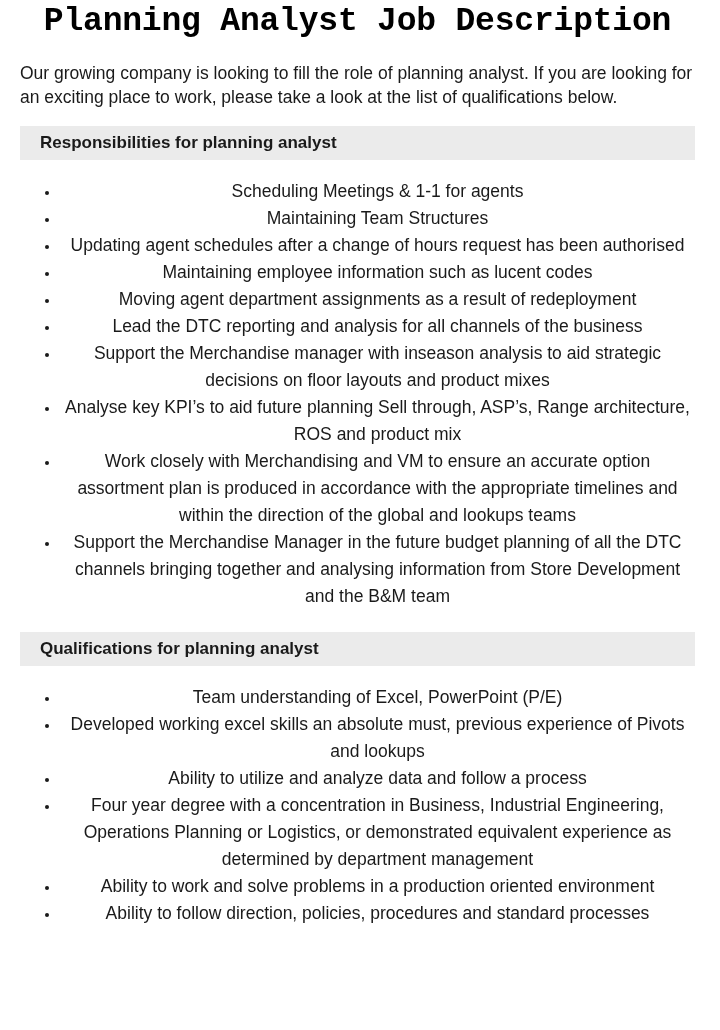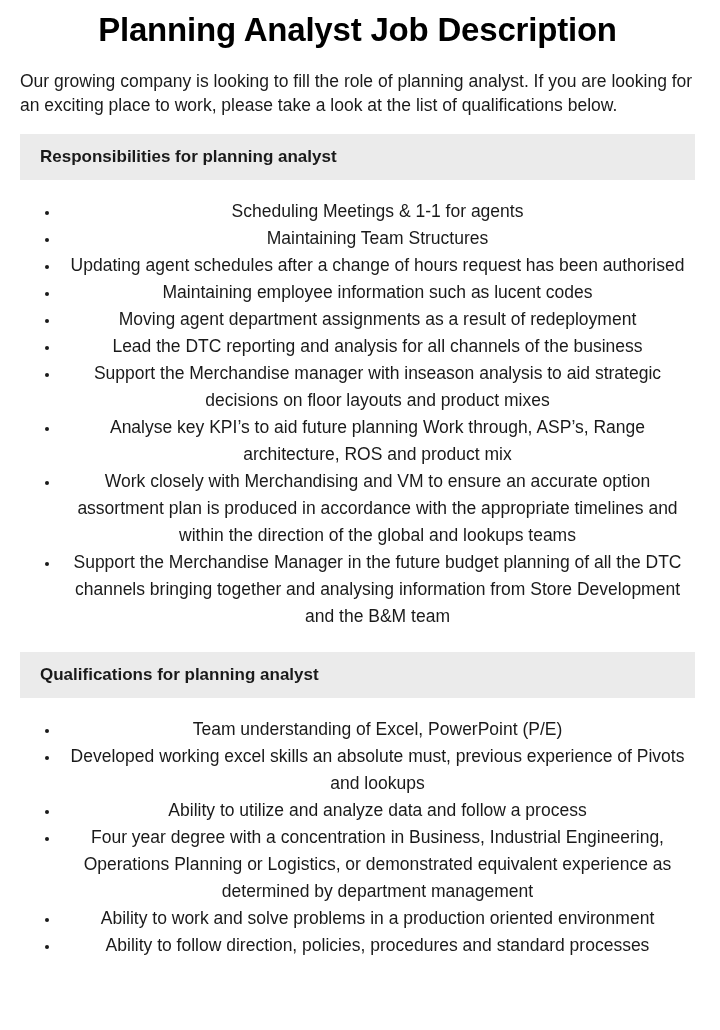--- a/index.html
+++ b/index.html
@@ -3,35 +3,36 @@
 <meta charset="utf-8">
 <style>
   html, body { margin: 0; padding: 0; background: #ffffff; }
   body {
     width: 720px; height: 1030px; overflow: hidden;
     font-family: "Liberation Sans", "DejaVu Sans", sans-serif;
     color: #1a1a1a;
   }
   .page { padding: 0 25px 0 20px; }
   h1 {
-    margin: 0; padding-top: 10px;
+    margin: 0; padding-top: 2px;
     text-align: center;
     font-size: 33px; font-weight: bold; line-height: 40px;
     color: #000;
     letter-spacing: -0.2px;
+    font-family: Liberation Mono, monospace;
   }
   .intro {
     margin: 19px 0 0 0;
     font-size: 17.5px; line-height: 24px;
     color: #1a1a1a;
   }
   .section-header {
     margin-top: 17px;
     background: #ebebeb;
-    height: 46px;
+    height: 34px;
     padding: 0 20px;
     display: flex; align-items: center;
     font-size: 17px; font-weight: bold; color: #1a1a1a;
   }
   ul {
     margin: 18px 0 0 0;
     padding-left: 40px;
     font-size: 17.5px; line-height: 27px;
   }
   li { margin: 0; padding-left: 0; text-align: center; }
@@ -46,21 +47,21 @@
 
   <div class="section-header">Responsibilities for planning analyst</div>
   <ul>
     <li>Scheduling Meetings &amp; 1-1 for agents</li>
     <li>Maintaining Team Structures</li>
     <li>Updating agent schedules after a change of hours request has been authorised</li>
     <li>Maintaining employee information such as lucent codes</li>
     <li>Moving agent department assignments as a result of redeployment</li>
     <li>Lead the DTC reporting and analysis for all channels of the business</li>
     <li>Support the Merchandise manager with inseason analysis to aid strategic decisions on floor layouts and product mixes</li>
-    <li>Analyse key KPI’s to aid future planning Work through, ASP’s, Range architecture, ROS and product mix</li>
+    <li>Analyse key KPI’s to aid future planning Sell through, ASP’s, Range architecture, ROS and product mix</li>
     <li>Work closely with Merchandising and VM to ensure an accurate option assortment plan is produced in accordance with the appropriate timelines and within the direction of the global and lookups teams</li>
     <li>Support the Merchandise Manager in the future budget planning of all the DTC channels bringing together and analysing information from Store Development and the B&amp;M team</li>
   </ul>
 
   <div class="section-header" style="margin-top:22px">Qualifications for planning analyst</div>
   <ul>
     <li>Team understanding of Excel, PowerPoint (P/E)</li>
     <li>Developed working excel skills an absolute must, previous experience of Pivots and lookups</li>
     <li>Ability to utilize and analyze data and follow a process</li>
     <li>Four year degree with a concentration in Business, Industrial Engineering, Operations Planning or Logistics, or demonstrated equivalent experience as determined by department management</li>

